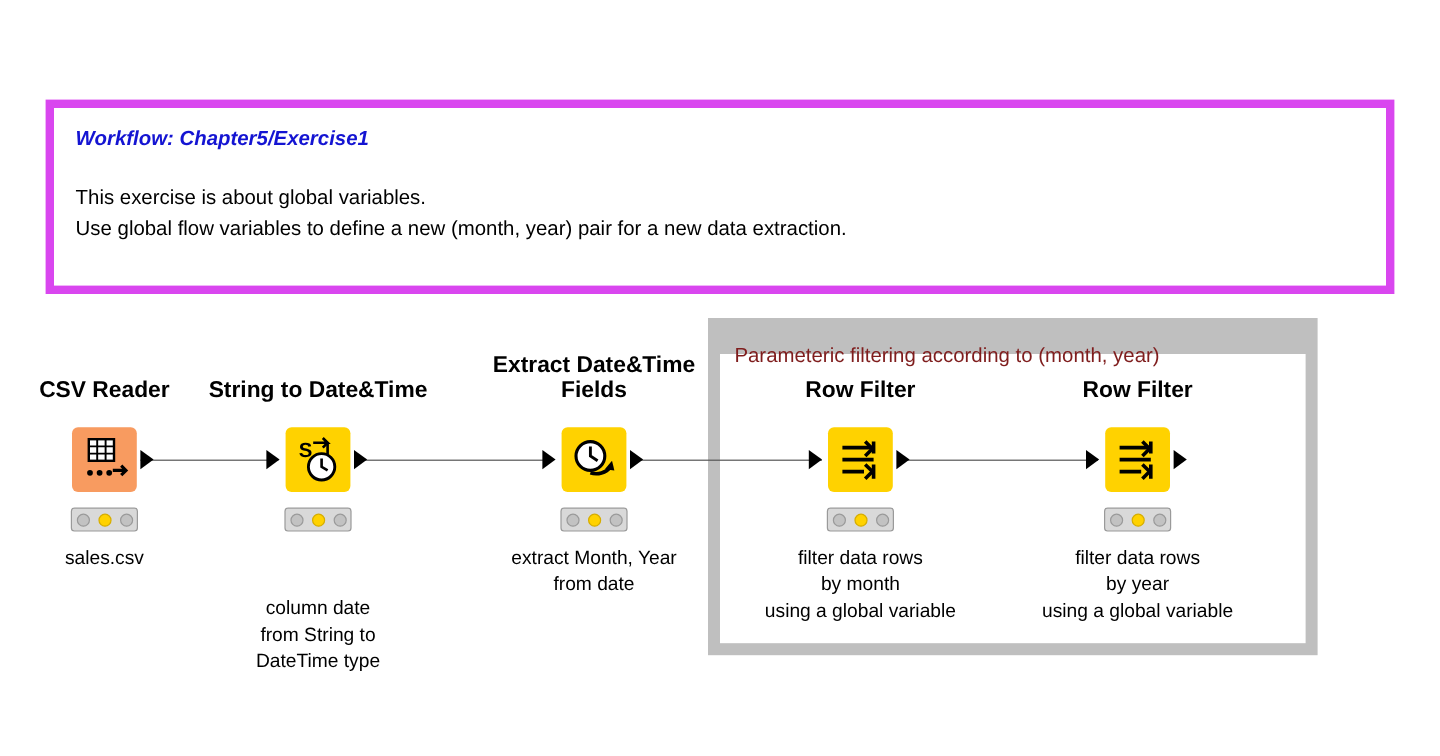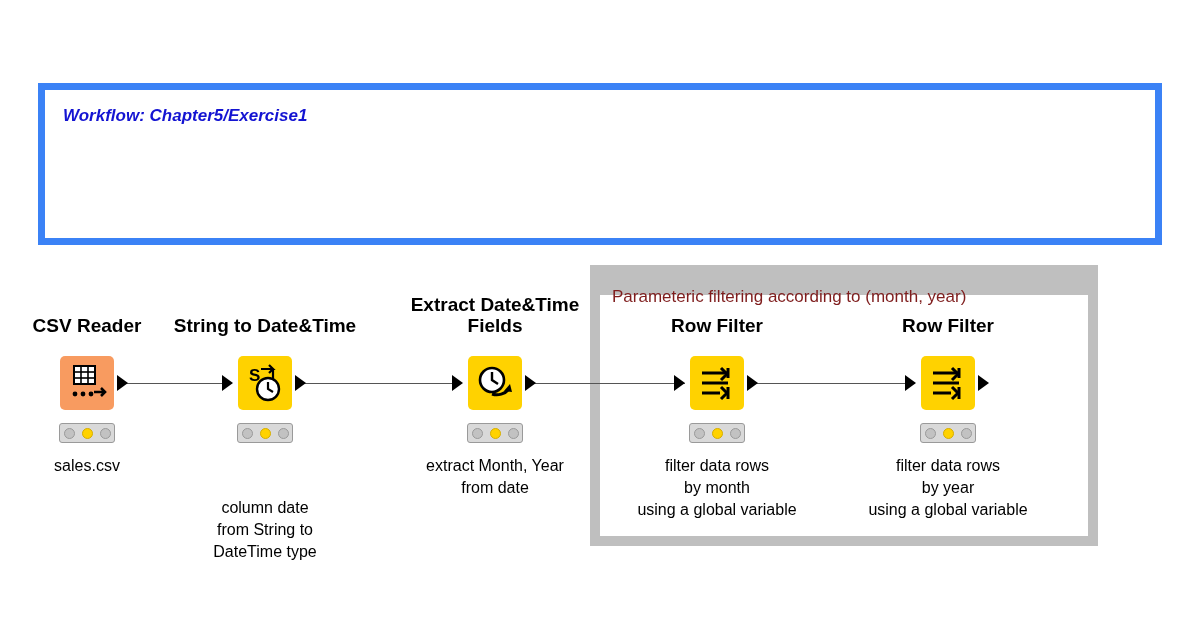--- a/index.html
+++ b/index.html
@@ -17,21 +17,21 @@
   }
 
   
   #annotation-box {
     position: absolute;
     left: 38px;
     top: 83px;
     width: 1124px;
     height: 162px;
     background: #ffffff;
-    border: 7px solid #3b82f6;
+    border: 7px solid #d946ef;
     box-sizing: border-box;
   }
   #annotation-inner {
     padding: 16px 18px 0 18px;
   }
   #workflow-title {
     font-weight: bold;
     font-style: italic;
     font-size: 17px;
     color: #1414d2;
@@ -160,20 +160,22 @@
     left: 0; top: 0;
     width: 54px; height: 54px;
   }
 </style>
 </head>
 <body>
 
 <div id="annotation-box">
   <div id="annotation-inner">
     <div id="workflow-title">Workflow: Chapter5/Exercise1</div>
+    <div class="annotation-line">This exercise is about global variables.</div>
+    <div class="annotation-line">Use global flow variables to define a new (month, year) pair for a new data extraction.</div>
   </div>
 </div>
 
 <div id="group-box">
   <div id="group-box-inner"></div>
 </div>
 <div id="group-label">Parameteric filtering according to (month, year)</div>
 
 <div class="connector" style="left:117px; width:115px;"></div>
 <div class="connector" style="left:297px; width:163px;"></div>

